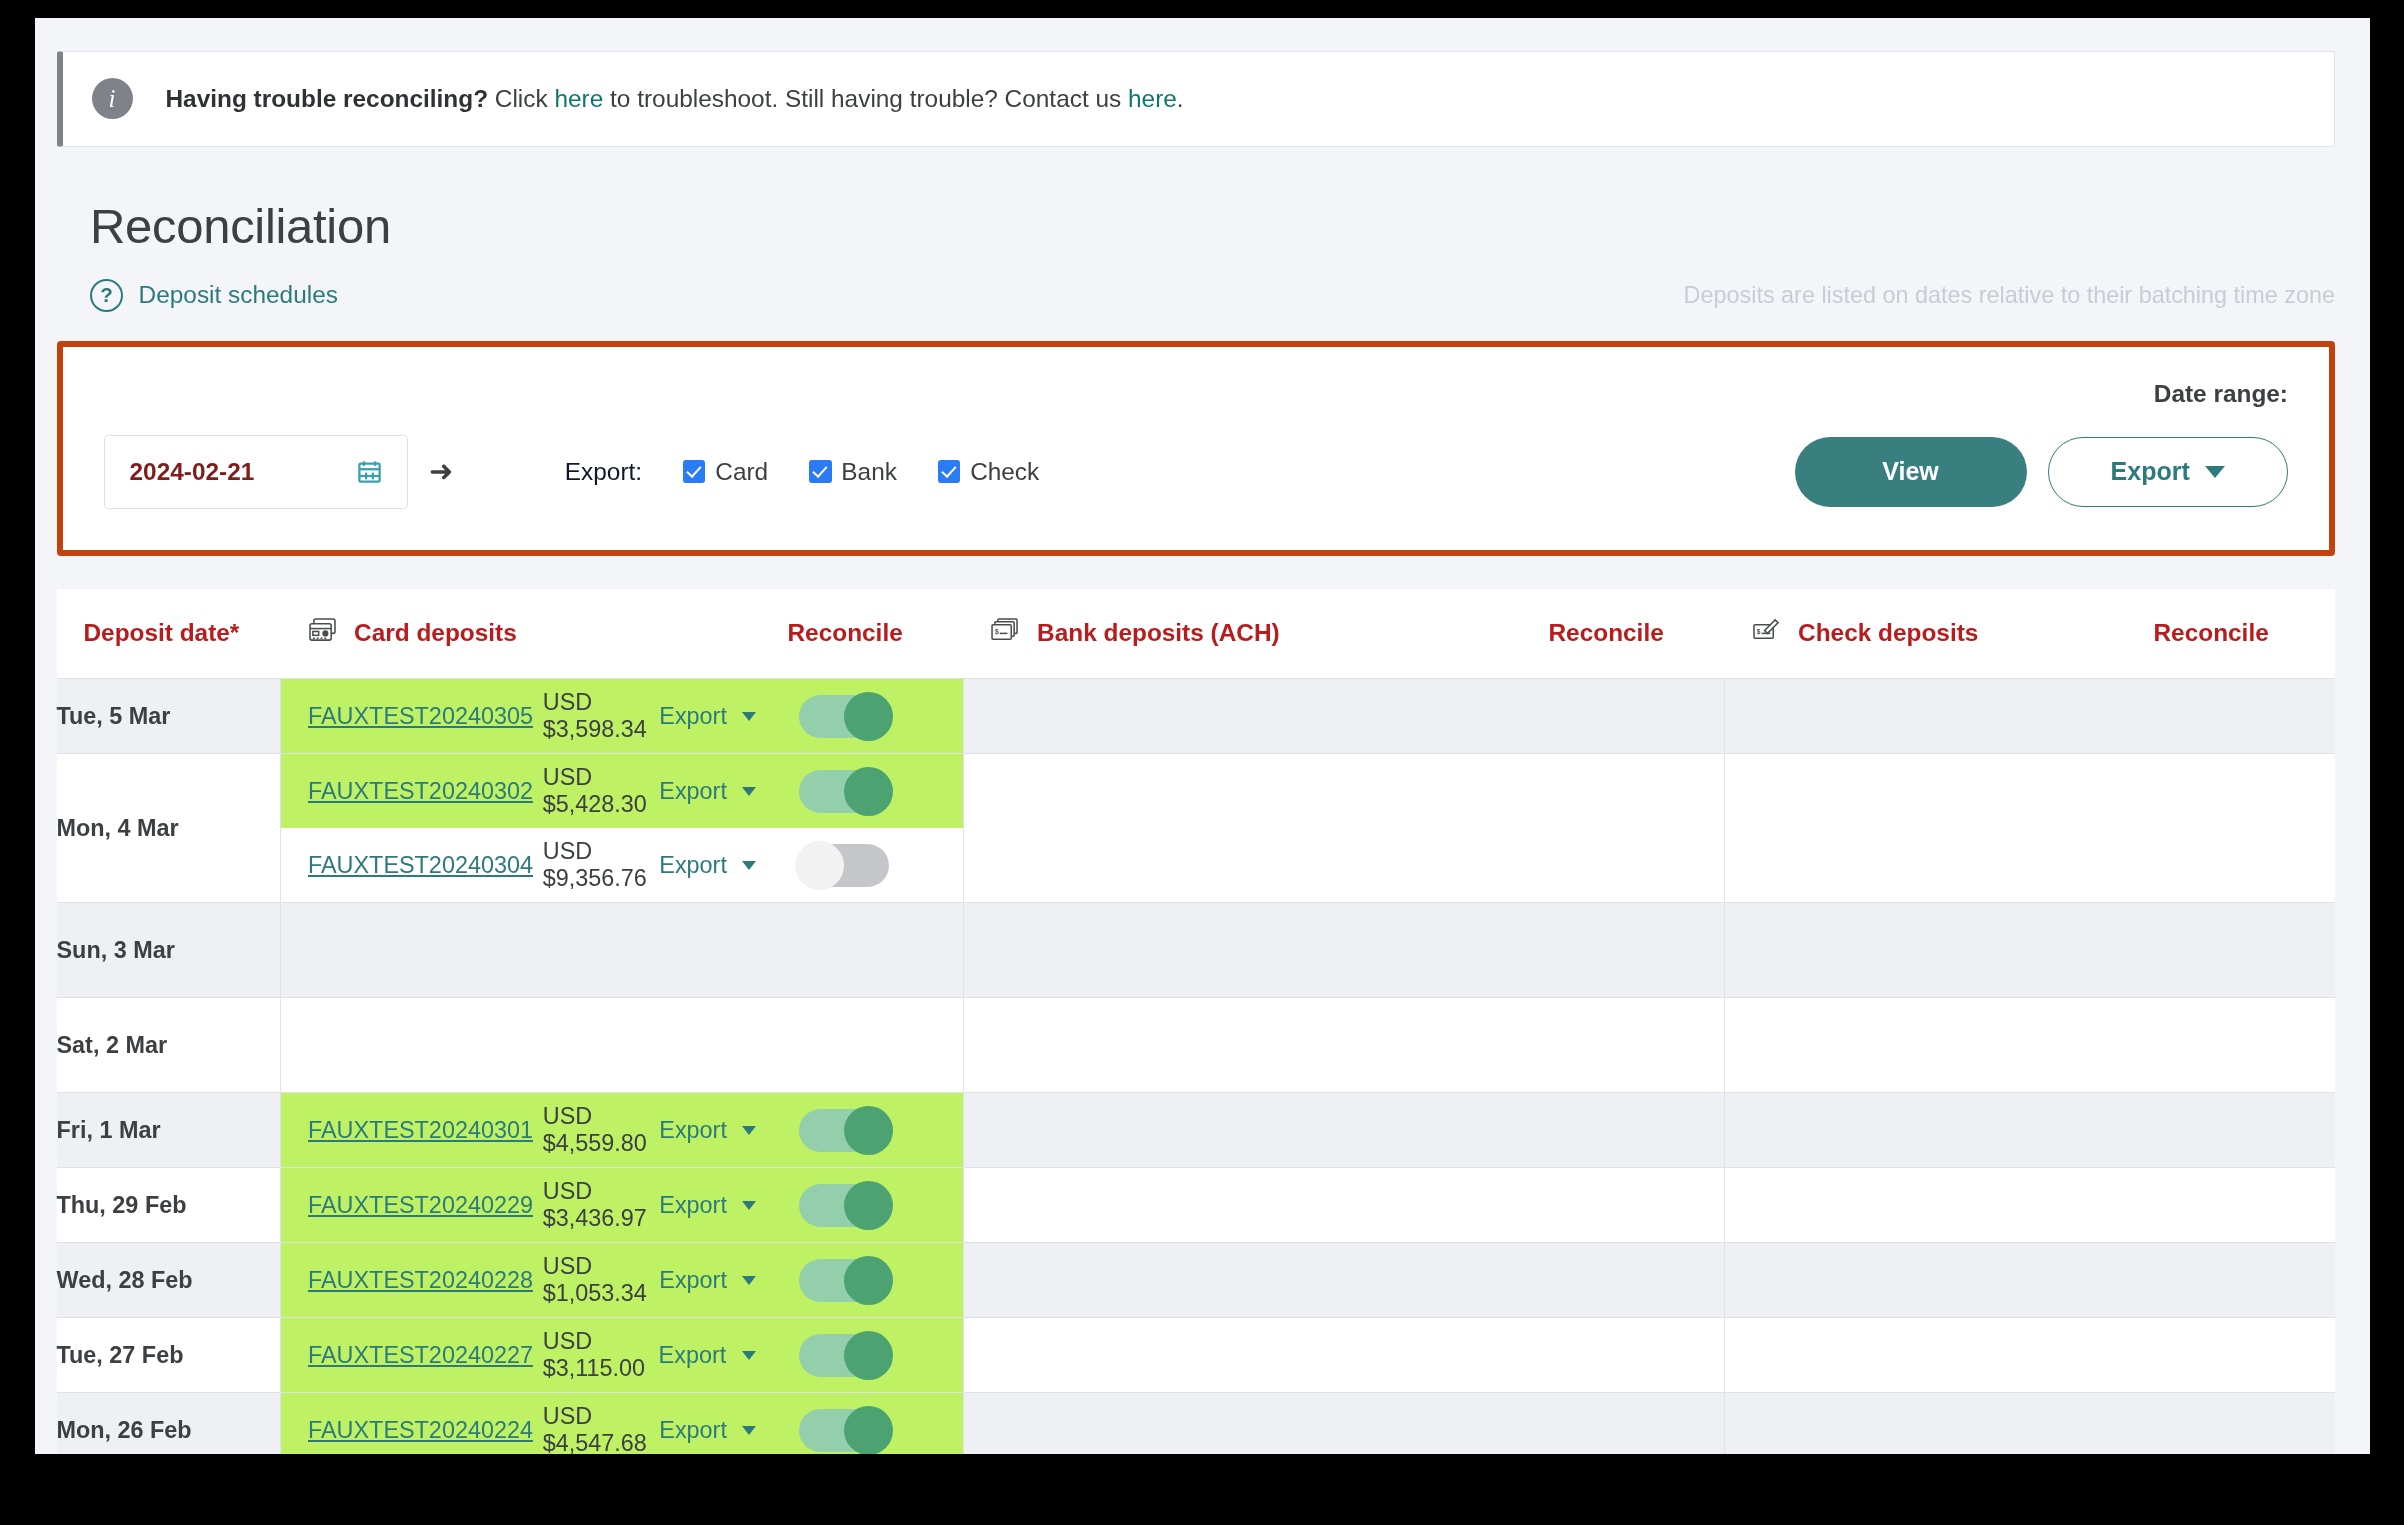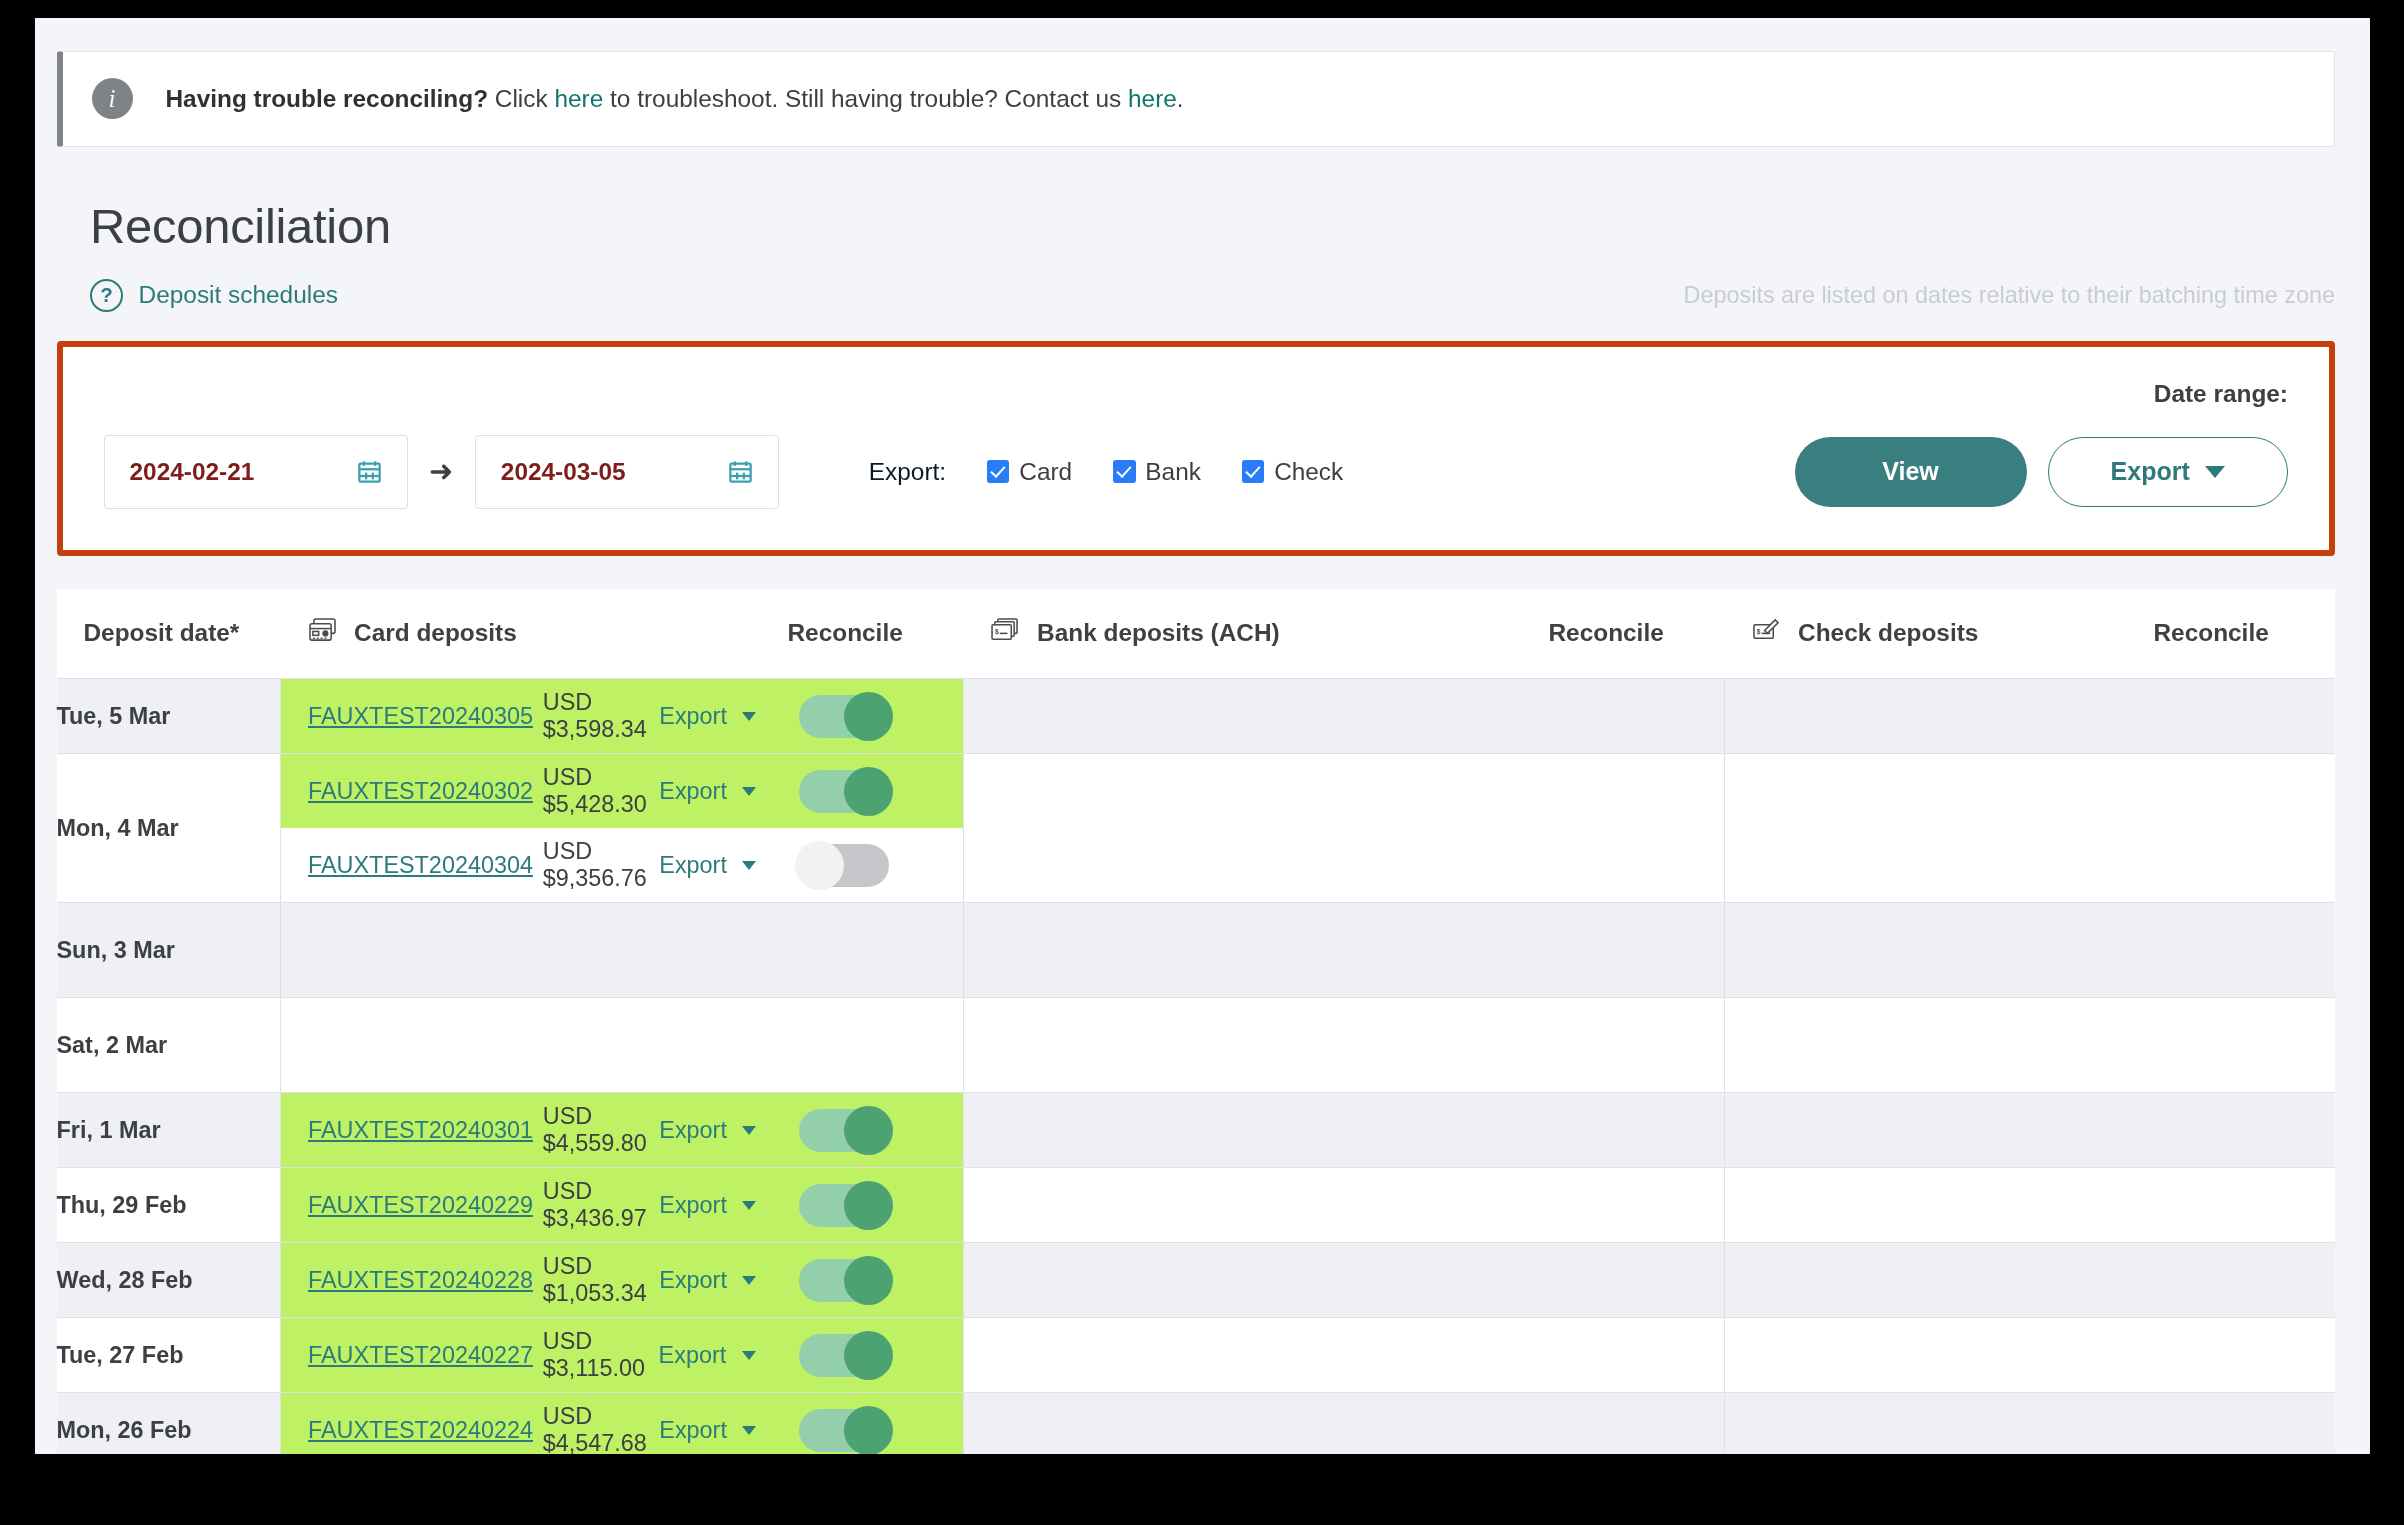--- a/index.html
+++ b/index.html
@@ -144,21 +144,21 @@
   }
   .caret-dn {
     width:0;height:0;border-left:10.7px solid transparent;
     border-right:10.7px solid transparent;border-top:12.7px solid #2c7a7b;
   }
 
   
   .tbl-wrap { margin: 33px 35px 0 21.5px; background:#ffffff; }
   .tbl { width: 2278px; border-collapse: collapse; table-layout: fixed; }
   .tbl th {
-    font-size: 24.4px; font-weight: 700; color:#404040;
+    font-size: 24.4px; font-weight: 700; color:#b91c1c;
     text-align: left; padding: 0;
     height: 90px;
     vertical-align: middle;
     border-bottom: 1px solid #dfe1e7;
     background:#ffffff;
   }
   .th-inner { display:flex; align-items:center; gap:17.6px; padding: 0 0 0 27px; }
   .th-recon { text-align:left; font-weight:400; }
   .th-recon .th-inner { padding-left: 0; }
 
@@ -257,34 +257,20 @@
             <line x1="17" y1="3" x2="17" y2="7"></line>
             <line x1="9" y1="13" x2="9" y2="19"></line>
             <line x1="15" y1="13" x2="15" y2="19"></line>
             <line x1="3" y1="16" x2="21" y2="16"></line>
           </svg>
         </span>
       </div>
 
       <div class="arrow-sep">➜</div>
 
-      <div class="date-input">
-        <span>2024-03-05</span>
-        <span>
-          <svg class="cal-ico" viewBox="0 0 24 24" fill="none" stroke="#3aa0ad" stroke-width="2">
-            <rect x="3" y="5" width="18" height="16" rx="1"></rect>
-            <line x1="3" y1="10" x2="21" y2="10"></line>
-            <line x1="7" y1="3" x2="7" y2="7"></line>
-            <line x1="17" y1="3" x2="17" y2="7"></line>
-            <line x1="9" y1="13" x2="9" y2="19"></line>
-            <line x1="15" y1="13" x2="15" y2="19"></line>
-            <line x1="3" y1="16" x2="21" y2="16"></line>
-          </svg>
-        </span>
-      </div>
 
       <div class="export-group">
         <div class="export-lbl">Export:</div>
         <label class="cb-item">
           <span class="cbox"></span>
           <span>Card</span>
         </label>
         <label class="cb-item">
           <span class="cbox"></span>
           <span>Bank</span>

